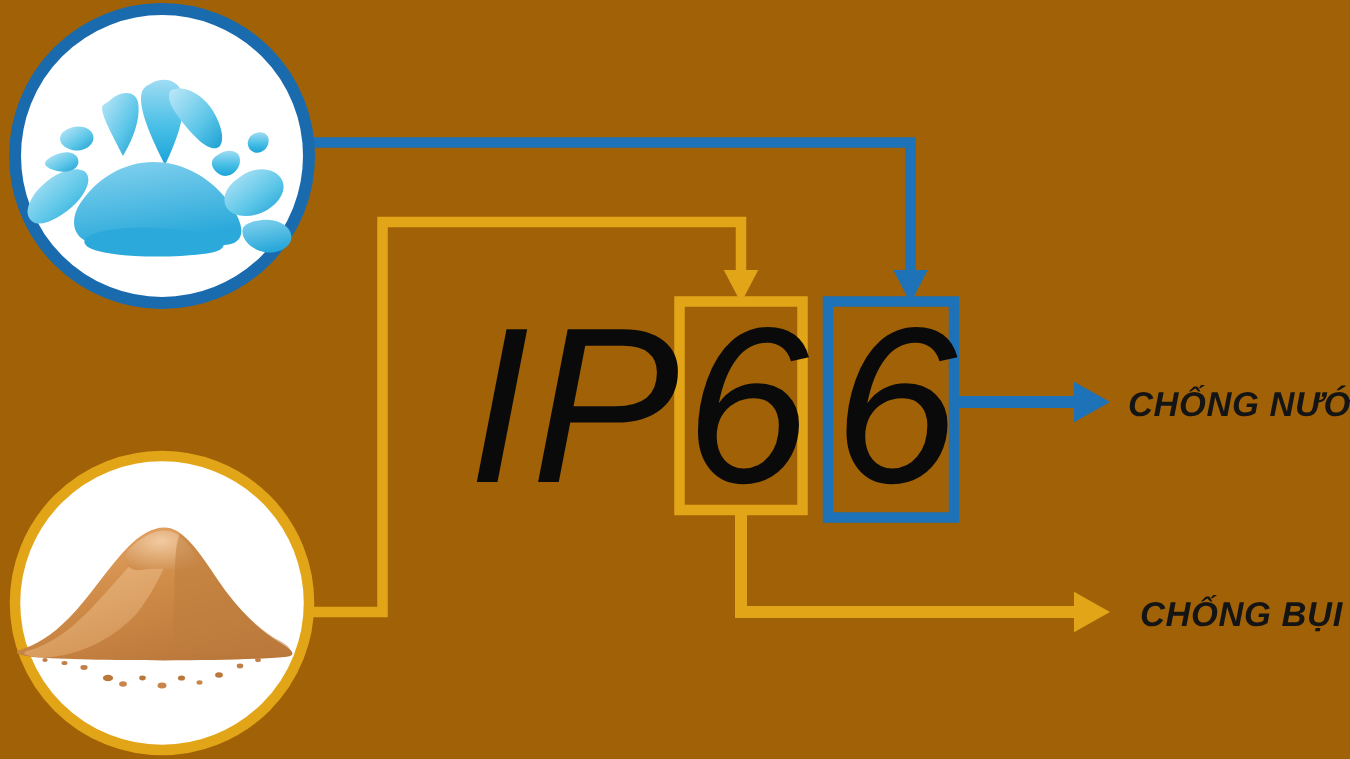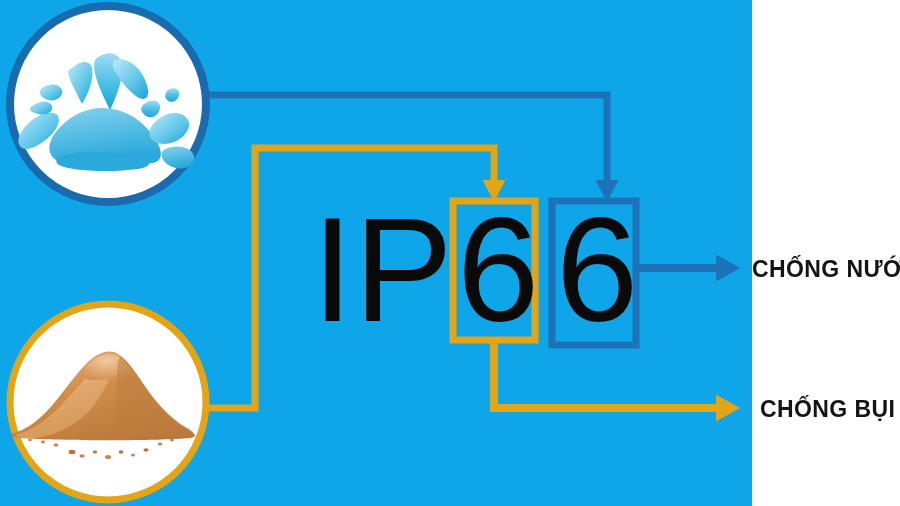--- a/index.html
+++ b/index.html
@@ -8,23 +8,24 @@
     background: #ffffff;
   }
   body {
     width: 900px;
     height: 506px;
     overflow: hidden;
     font-family: "Liberation Sans", sans-serif;
   }
   #diagram-root {
     position: relative;
-    width: 752px;
+    width: 900px;
     height: 506px;
-    background: #0ea5e9;
+    background: #a16207;
+    font-style: italic;
   }
   #ip-diagram-svg {
     position: absolute;
     left: 0;
     top: 0;
     width: 900px;
     height: 506px;
     display: block;
   }
   .label-text {

